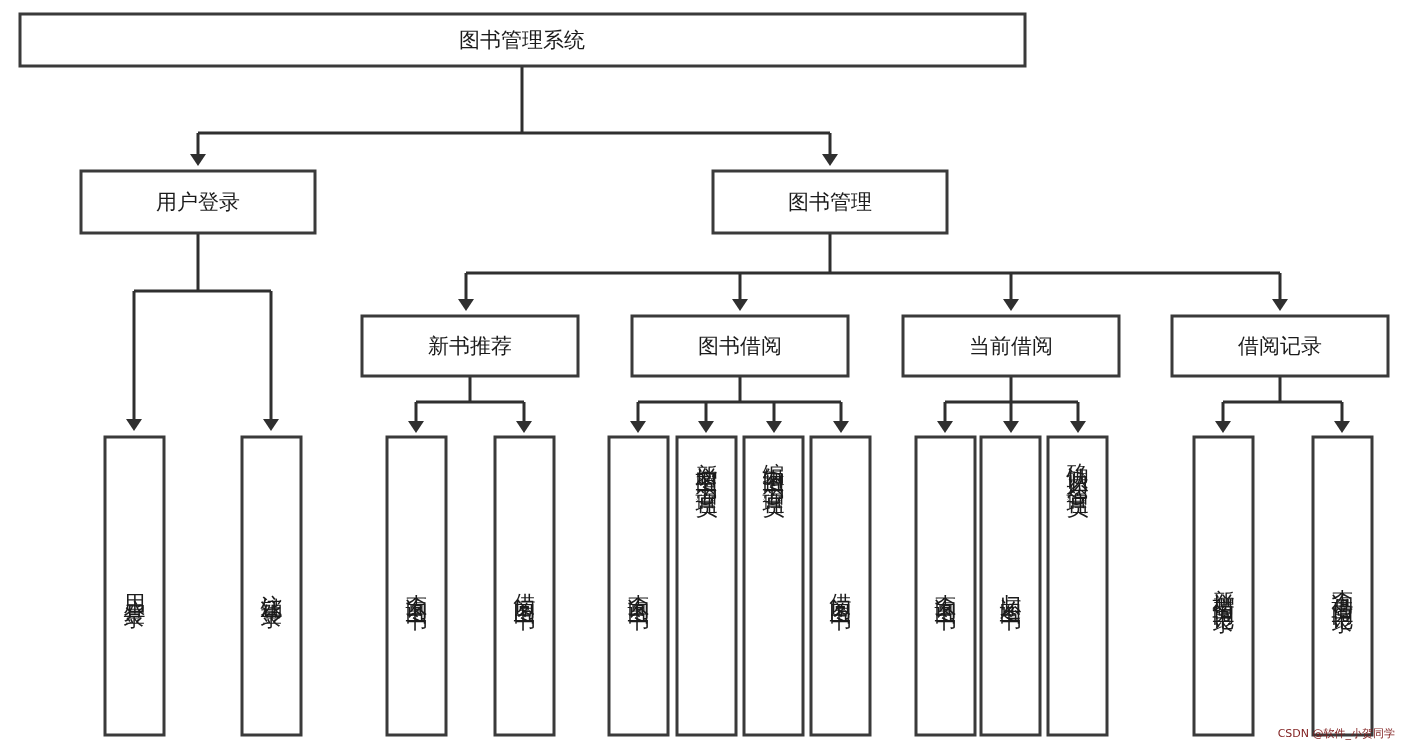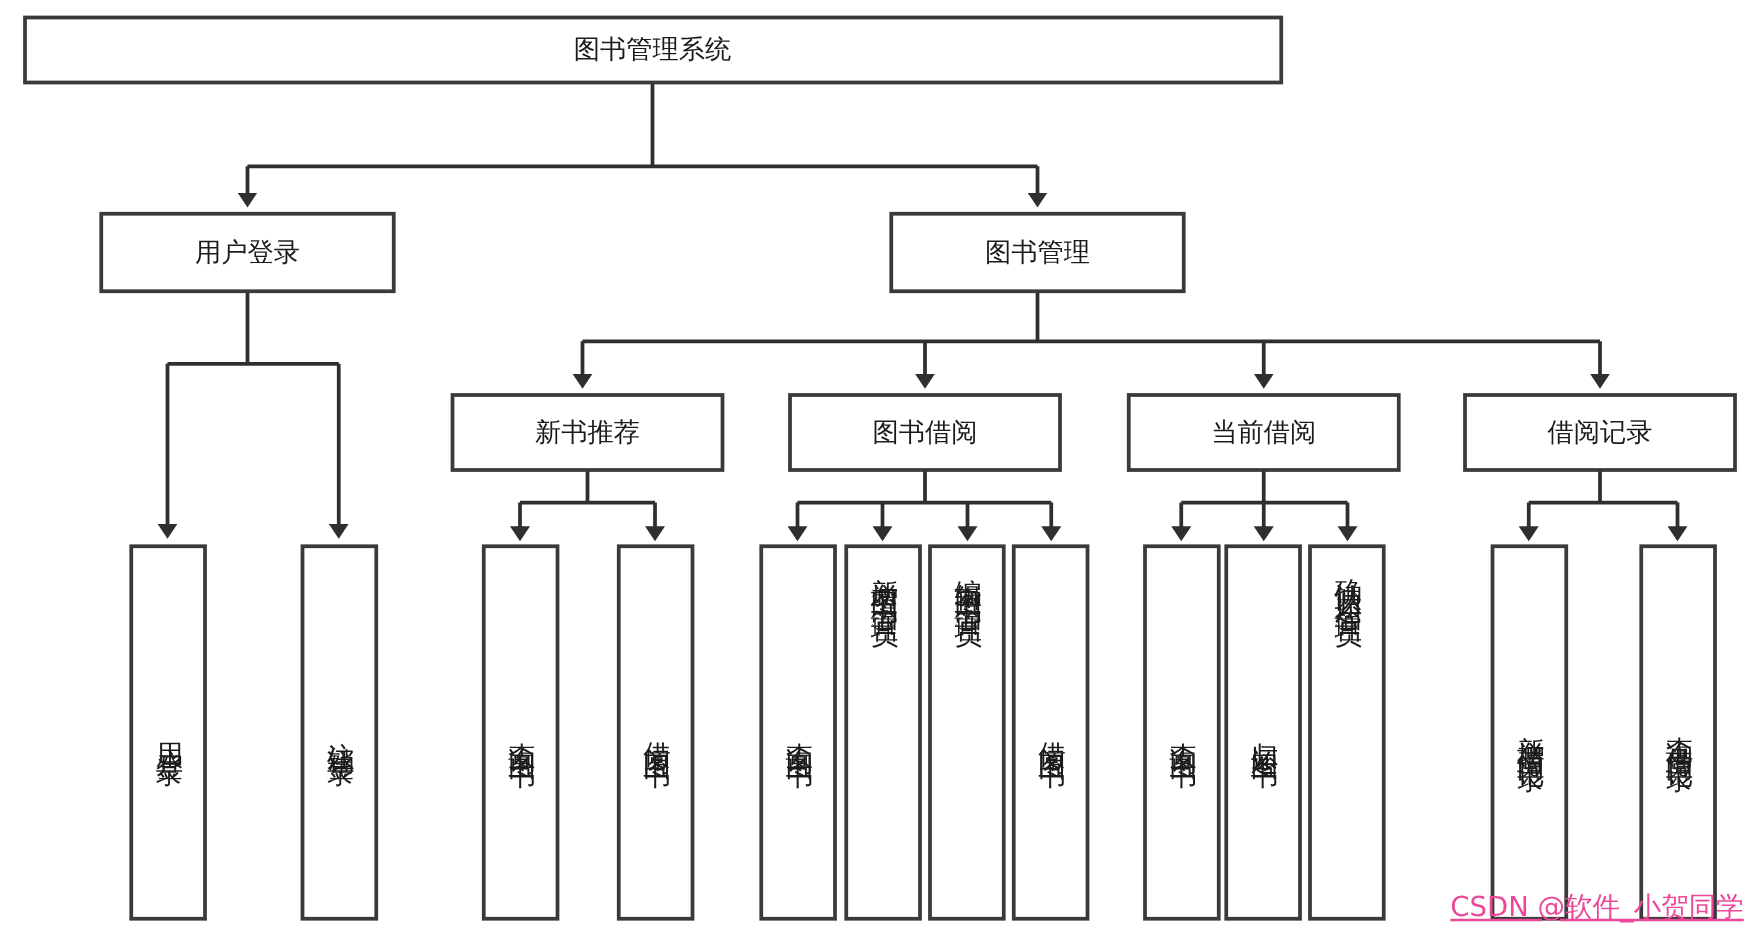--- a/index.html
+++ b/index.html
@@ -48,25 +48,24 @@
     dominant-baseline: middle;
   }
   .label-h {
     font-size: 21px;
   }
   .watermark {
     position: absolute;
     right: 10px;
     bottom: 6px;
     font-family: "DejaVu Sans", "Liberation Sans", sans-serif;
-    font-size: 22px;
-    color: #ec4899;
+    font-size: 11px;
+    color: #7f1d1d;
     white-space: nowrap;
     pointer-events: none;
-    text-decoration: underline;
   }
 </style>
 </head>
 <body>
 
 <div id="diagram-root">
 
   <svg id="tree" viewBox="0 0 1405 747">
     <defs>
       <marker id="ah" markerWidth="14" markerHeight="16" refX="1" refY="8" orient="auto" markerUnits="userSpaceOnUse">

